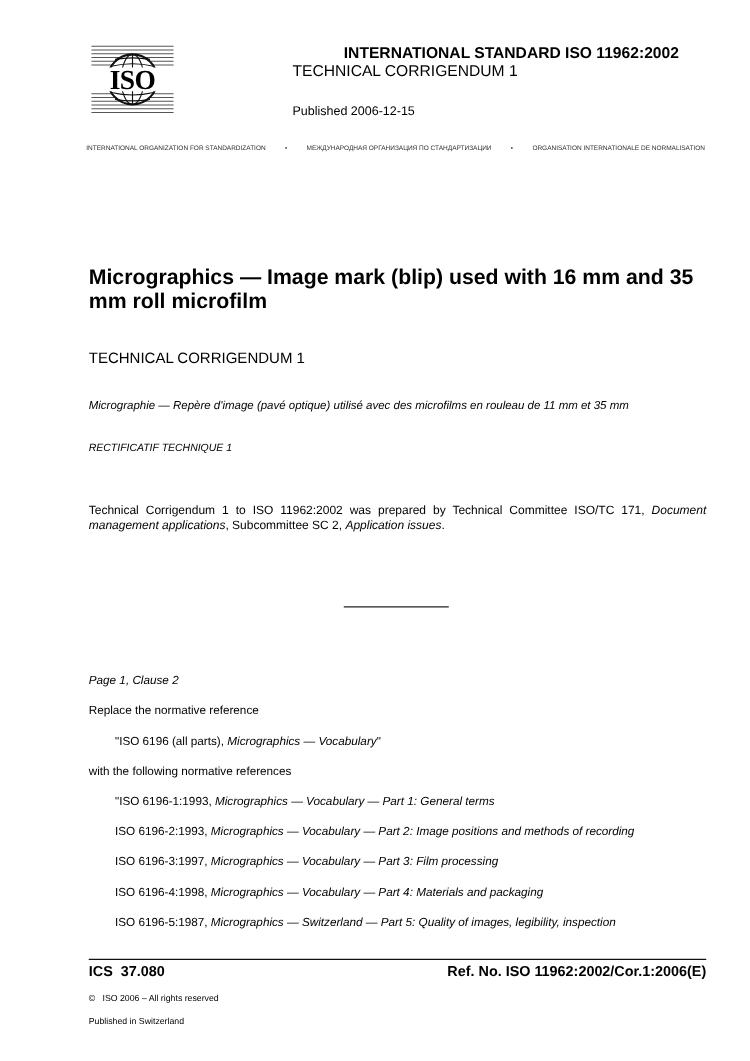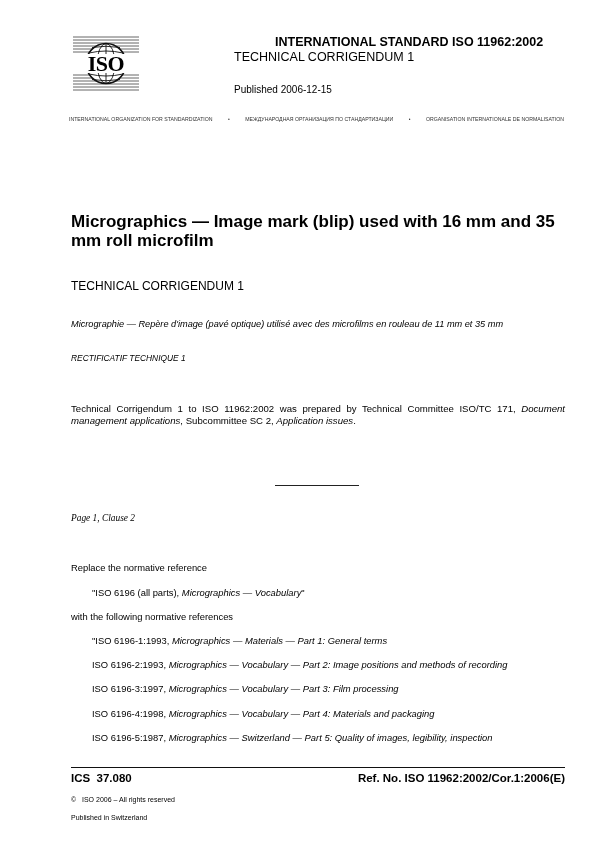--- a/index.html
+++ b/index.html
@@ -211,29 +211,29 @@
 
 <div class="abs doc-title">Micrographics — Image mark (blip) used with 16 mm and 35 mm roll microfilm</div>
 <div class="abs tc-label">TECHNICAL CORRIGENDUM 1</div>
 <div class="abs fr-title">Micrographie — Repère d'image (pavé optique) utilisé avec des microfilms en rouleau de 11 mm et 35 mm</div>
 <div class="abs fr-tc">RECTIFICATIF TECHNIQUE 1</div>
 
 <div class="abs foreword"><span>Technical Corrigendum 1 to ISO 11962:2002 was prepared by Technical Committee ISO/TC 171, </span><i>Document management applications</i><span>, Subcommittee SC 2, </span><i>Application issues</i><span>.</span></div>
 
 <div class="abs sep"></div>
 
-<div class="abs body-line" style="top:513px;font-family:Liberation Serif, serif;"><i>Page 1, Clause 2</i></div>
+<div class="abs body-line" style="top:538px;"><i>Page 1, Clause 2</i></div>
 
 <div class="abs body-line" style="top:562px;">Replace the normative reference</div>
 
 <div class="abs body-line indent" style="top:587px;"><span>"ISO 6196 (all parts), </span><i>Micrographics — Vocabulary</i><span>"</span></div>
 
 <div class="abs body-line" style="top:611px;">with the following normative references</div>
 
-<div class="abs body-line indent" style="top:635px;"><span>"ISO 6196-1:1993, </span><i>Micrographics — Materials — Part 1: General terms</i></div>
+<div class="abs body-line indent" style="top:635px;"><span>"ISO 6196-1:1993, </span><i>Micrographics — Vocabulary — Part 1: General terms</i></div>
 
 <div class="abs body-line indent" style="top:659px;"><span>ISO 6196-2:1993, </span><i>Micrographics — Vocabulary — Part 2: Image positions and methods of recording</i></div>
 
 <div class="abs body-line indent" style="top:683px;"><span>ISO 6196-3:1997, </span><i>Micrographics — Vocabulary — Part 3: Film processing</i></div>
 
 <div class="abs body-line indent" style="top:708px;"><span>ISO 6196-4:1998, </span><i>Micrographics — Vocabulary — Part 4: Materials and packaging</i></div>
 
 <div class="abs body-line indent" style="top:732px;"><span>ISO 6196-5:1987, </span><i>Micrographics — Switzerland — Part 5: Quality of images, legibility, inspection</i></div>
 
 <div class="abs foot-rule"></div>

